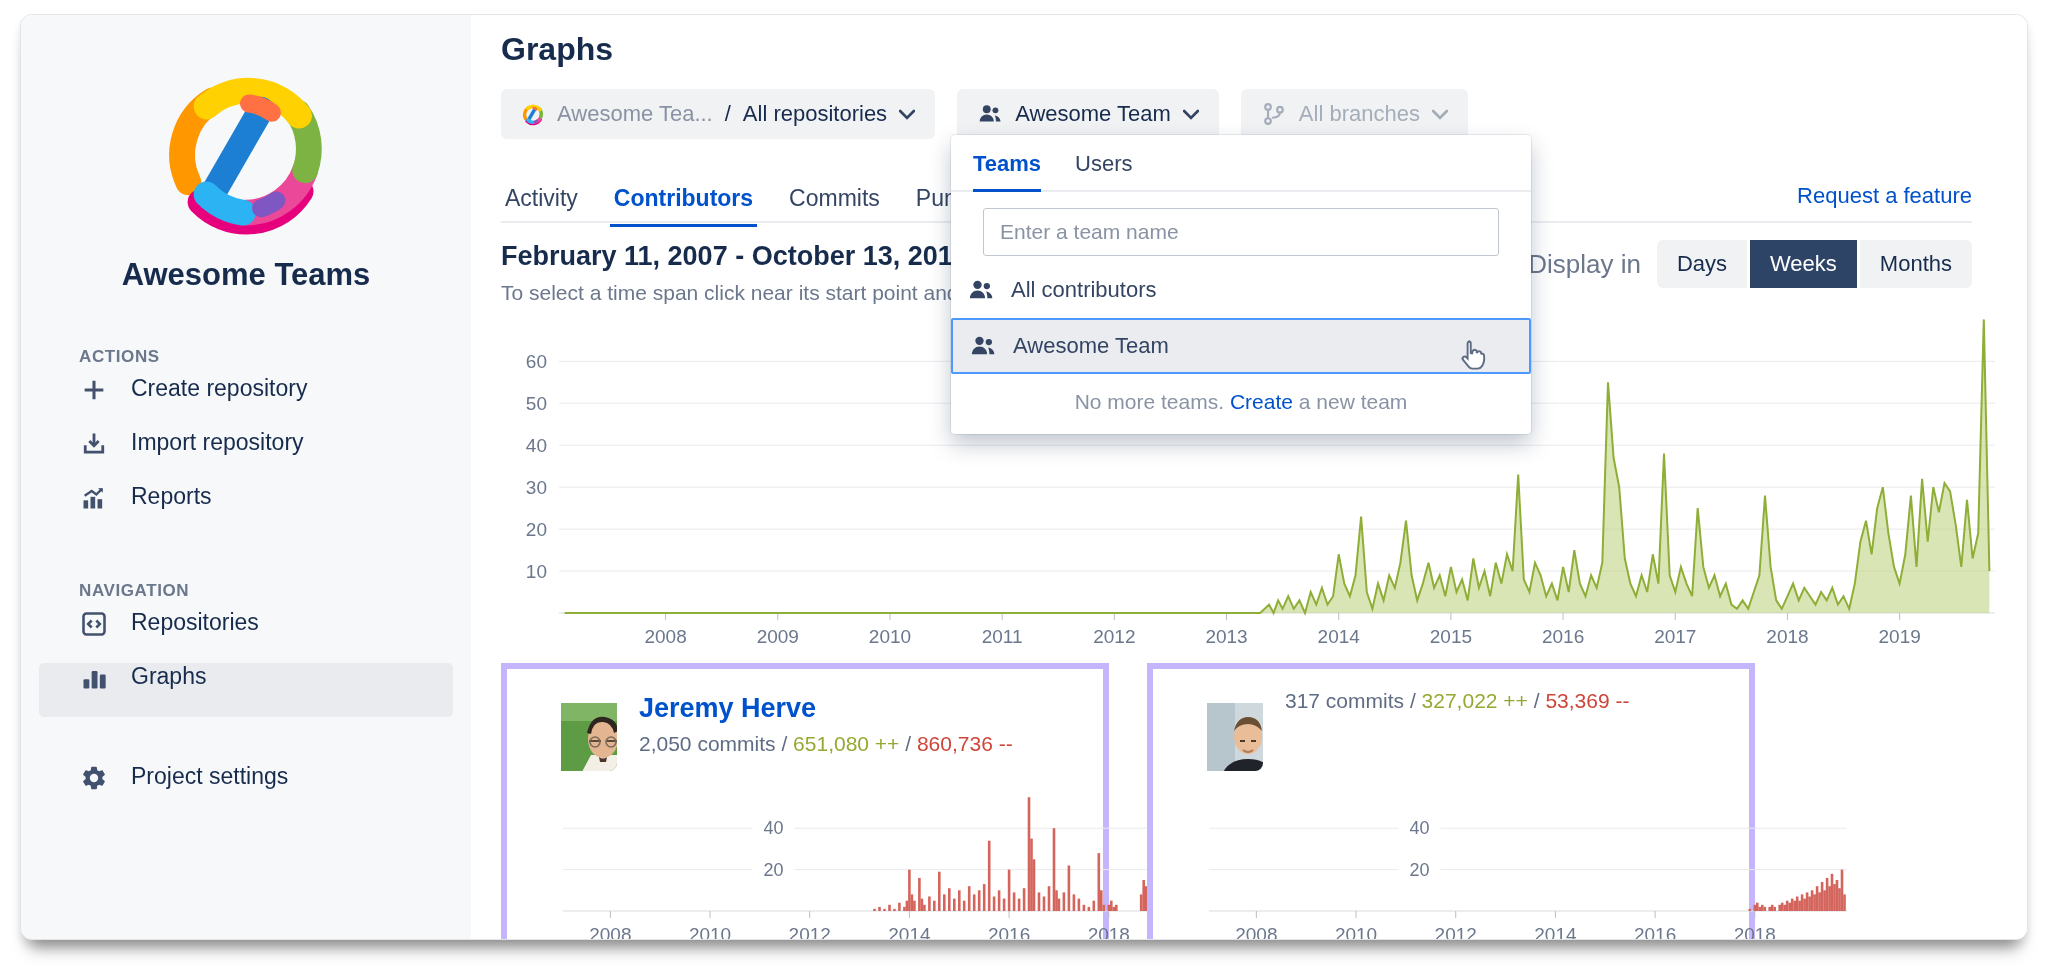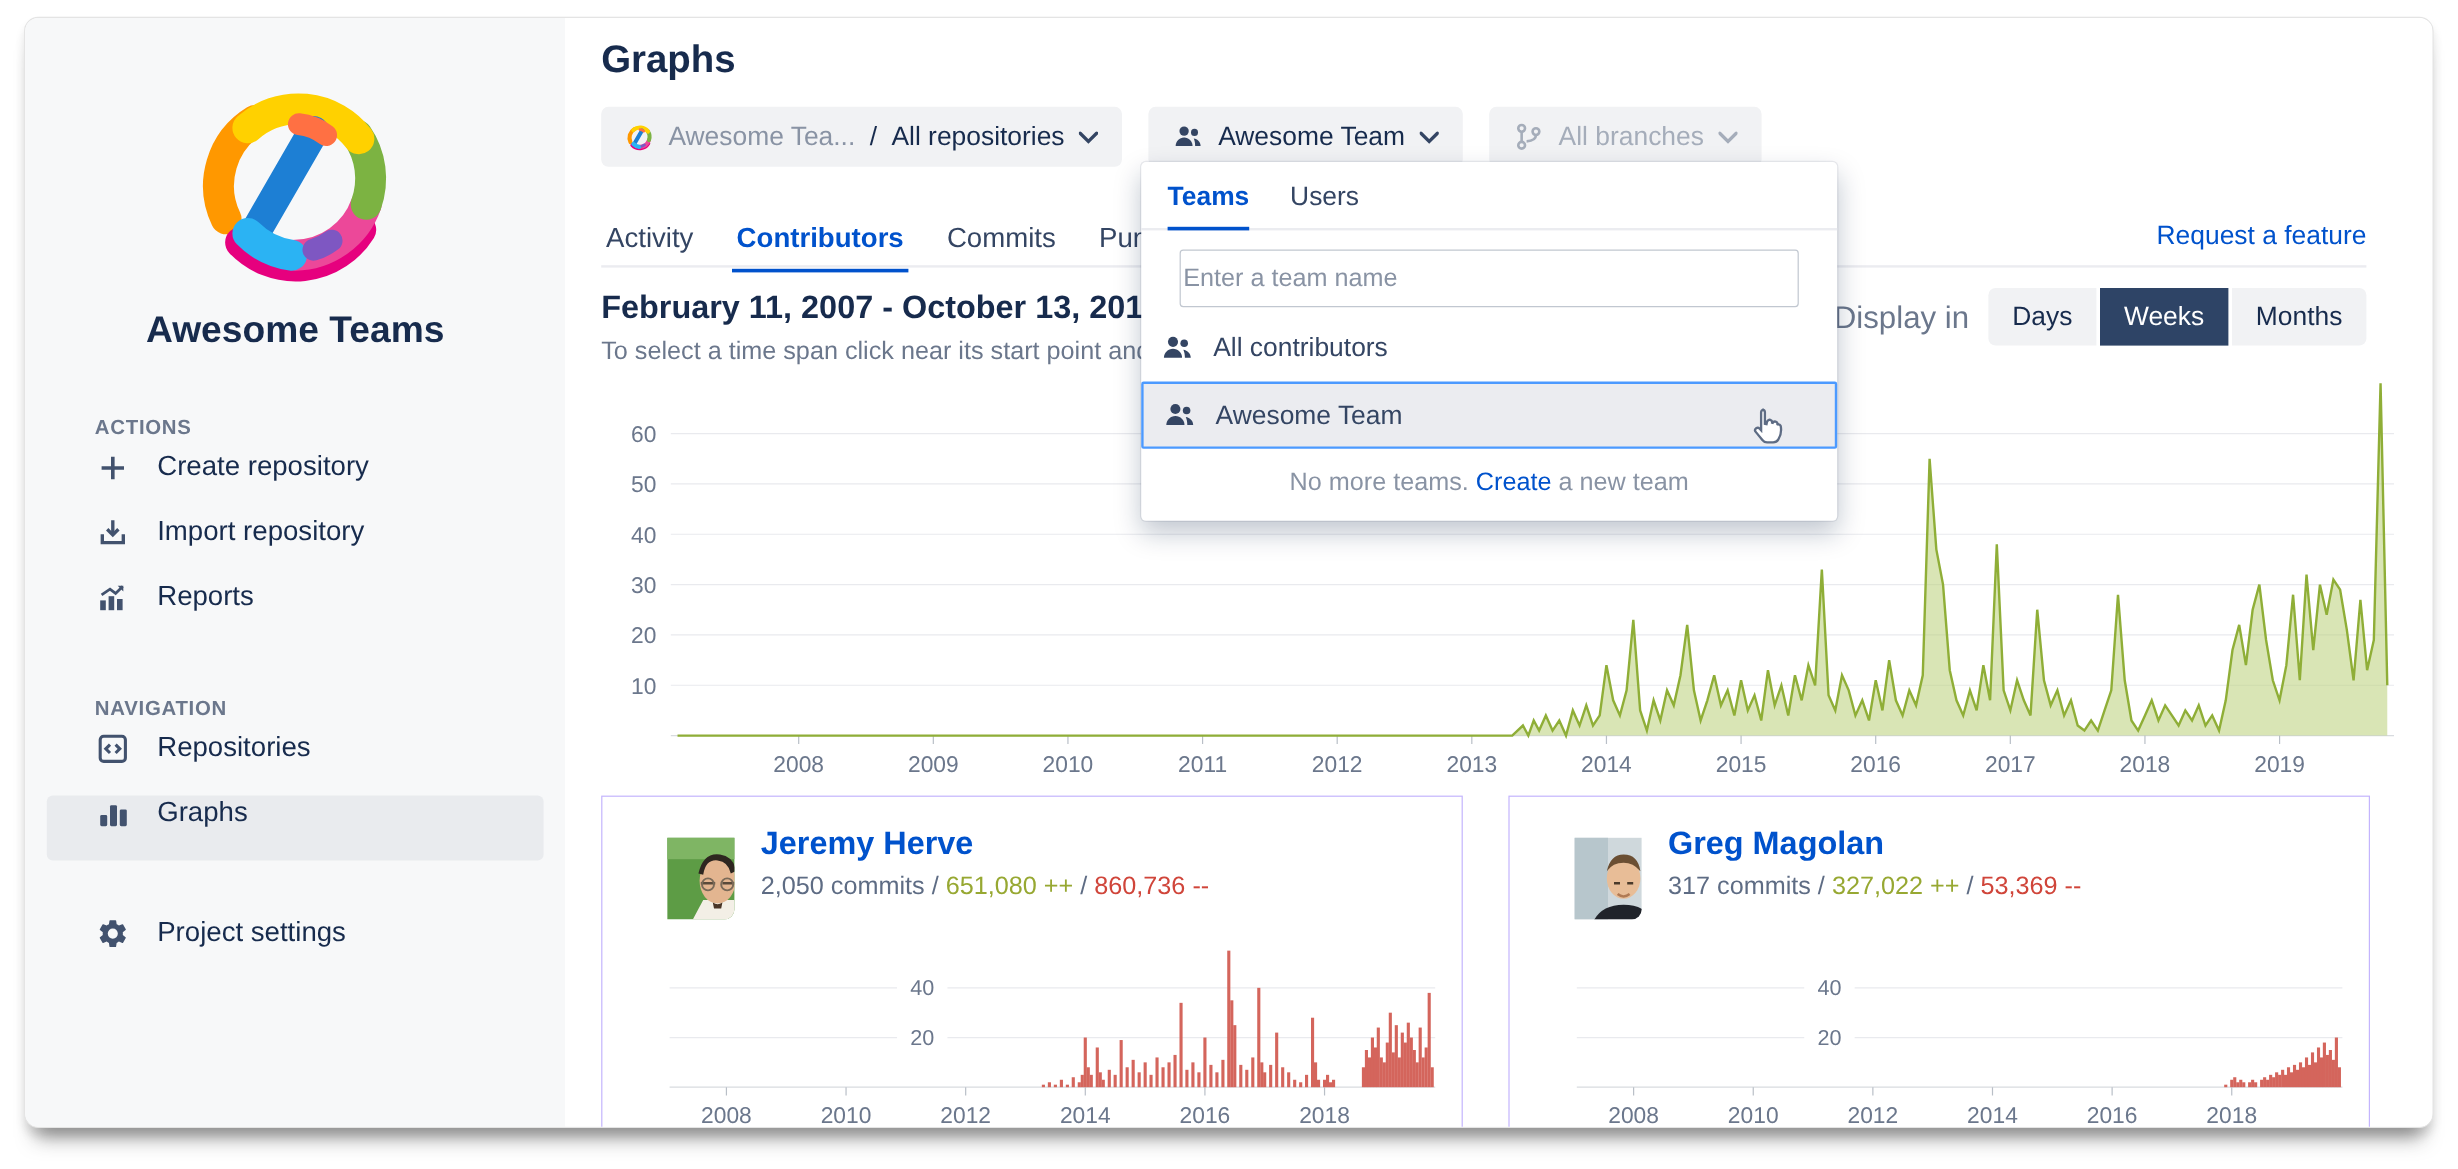--- a/index.html
+++ b/index.html
@@ -49,36 +49,36 @@
   .main-chart{position:absolute;left:30px;top:288px;}
   svg text{font-family:"Liberation Sans",sans-serif;}
   .grid{stroke:#e9eaee;stroke-width:1;}
   .axis{stroke:#d8dbdf;stroke-width:1;}
   .tickline{stroke:#b9bfc7;stroke-width:1;}
   .xlab{fill:#6b778c;font-size:19px;text-anchor:middle;}
   .ylab{fill:#6b778c;font-size:19px;text-anchor:end;}
   .ylabf{fill:#6b778c;font-size:18px;text-anchor:middle;}
   
   .cards{position:absolute;left:30px;top:648px;display:flex;gap:38px;}
-  .card{width:718px;height:300px;border:1px solid #c4b5fd;background:#fff;box-sizing:border-box;}
+  .card{width:608px;height:300px;border:6px solid #c4b5fd;background:#fff;box-sizing:border-box;}
   .card-head{display:flex;gap:22px;padding:20px 0 0 28px;}
   .avatar{width:82px;height:82px;border-radius:8px;overflow:hidden;flex:none;}
   .c-name{font-size:27px;font-weight:bold;color:#0052cc;margin:4px 0 8px;cursor:pointer;}
   .c-stats{font-size:21px;color:#5e6c84;}
   .c-stats .plus{color:#97a832;}
   .c-stats .minus{color:#d0453a;}
   .card svg{display:block;margin:14px 0 0 26px;}
   
   .popup{position:absolute;left:480px;top:120px;width:580px;background:#fff;border-radius:4px;z-index:20;
          box-shadow:0 0 0 1px rgba(9,30,66,.08),0 10px 22px rgba(9,30,66,.25);padding-bottom:10px;}
   .popup-tabs{display:flex;gap:34px;padding:16px 22px 0;border-bottom:2px solid #ebecf0;}
   .ptab{font-size:22px;color:#344563;padding-bottom:12px;cursor:pointer;}
   .ptab.active{color:#0052cc;font-weight:bold;border-bottom:3px solid #0052cc;margin-bottom:-2px;}
   .team-search{display:block;width:516px;height:48px;margin:16px auto 6px;border:1px solid #c1c7d0;border-radius:3px;
-               font-size:21px;padding:0 2px;box-sizing:border-box;color:#172b4d;font-family:inherit;}
+               font-size:21px;padding:0 16px;box-sizing:border-box;color:#172b4d;font-family:inherit;}
   .team-search::placeholder{color:#8993a4;}
   .p-item{display:flex;align-items:center;gap:16px;height:56px;padding:0 16px;font-size:22px;color:#344563;cursor:pointer;box-sizing:border-box;}
   .p-item .nicon{width:28px;height:28px;color:#344563;}
   .p-item.hl{background:#ebecf0;border:2px solid #4c9aff;border-radius:2px;position:relative;}
   .p-footer{text-align:center;font-size:21px;color:#8993a4;padding:16px 0 10px;}
   .p-footer .link{color:#0052cc;cursor:pointer;}
   .cursor-icon{position:absolute;right:38px;top:16px;width:36px;height:40px;z-index:30;}
 </style>
 </head>
 <body>
@@ -432,21 +432,20 @@
               <rect width="82" height="82" fill="#cfd8dc"></rect>
               <rect x="0" y="0" width="28" height="82" fill="#b7c6cc"></rect>
               <path d="M12 82 q4-26 29-26 q25 0 29 26 Z" fill="#20232a"></path>
               <ellipse cx="41" cy="34" rx="14" ry="17" fill="#e8bd97"></ellipse>
               <path d="M27 28 q3-14 14-14 q12 0 14 14 q-6-7-14-7 q-9 0-14 7z" fill="#6b4f33"></path>
               <path d="M33 38 h5 M44 38 h5" stroke="#4a3a2a" stroke-width="2"></path>
               <path d="M36 47 q5 4 10 0" stroke="#b07a54" stroke-width="2" fill="none"></path>
             </svg>
           </span>
           <div>
-            <div class="c-name">Greg Magolan</div>
             <div class="c-stats">
               <span>317 commits</span>
               <span>/</span>
               <span class="plus">327,022 ++</span>
               <span>/</span>
               <span class="minus">53,369 --</span>
             </div>
           </div>
         </div>
         <svg width="680" height="162">

